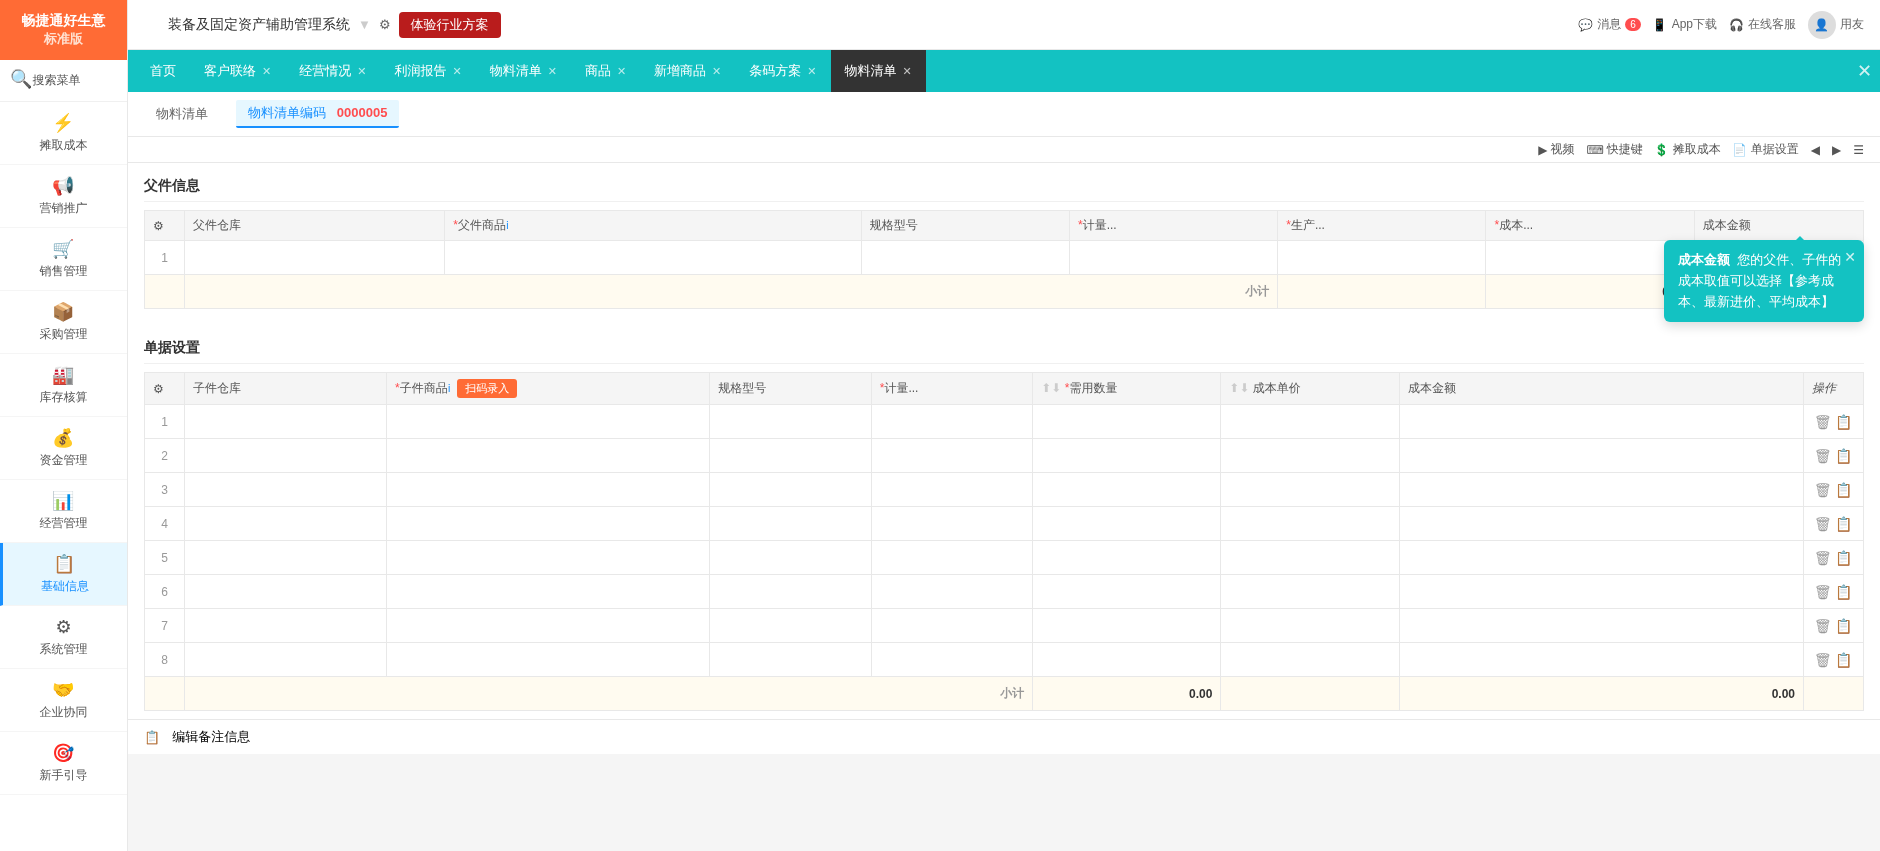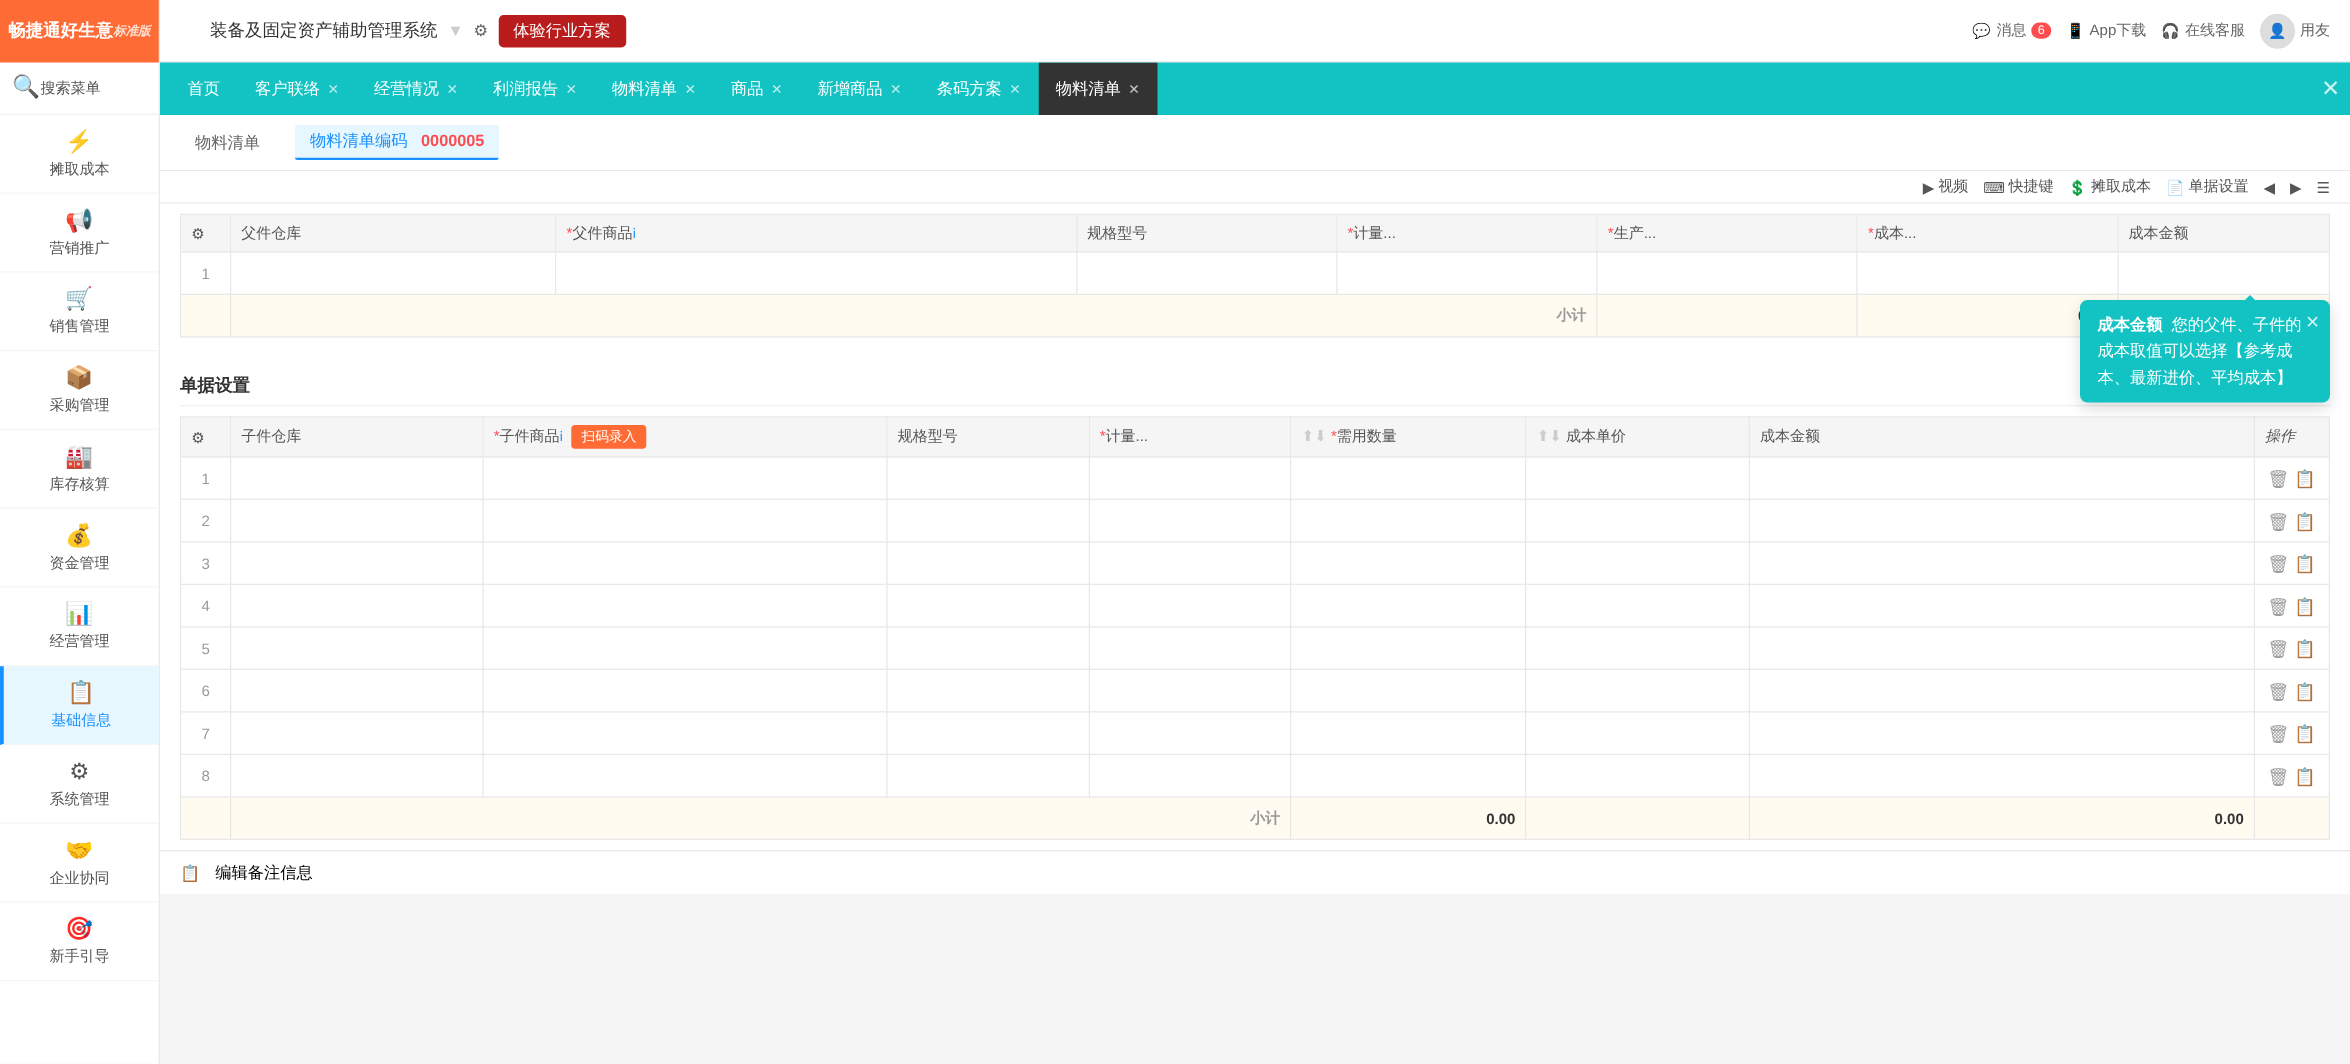--- a/index.html
+++ b/index.html
@@ -9,31 +9,31 @@
     .sidebar {
       width: 128px;
       background: #fff;
       border-right: 1px solid #e8e8e8;
       display: flex;
       flex-direction: column;
       flex-shrink: 0;
     }
     .sidebar-logo {
       background: #ff6b35;
-      height: 50px;
+      height: 60px;
       display: flex;
       align-items: center;
       justify-content: center;
       color: #fff;
       font-size: 14px;
       font-weight: bold;
-      flex-direction: row;
+      flex-direction: column;
       padding: 4px;
     }
-    .sidebar-logo .logo-sub { font-size: 10px; color: #ffe0d0; font-style: italic; }
+    .sidebar-logo .logo-sub { font-size: 13px; color: #ffe0d0; }
     .sidebar-search {
       display: flex;
       align-items: center;
       padding: 8px 10px;
       border-bottom: 1px solid #f0f0f0;
       cursor: pointer;
       color: #555;
       font-size: 12px;
     }
     .sidebar-item {
@@ -377,20 +377,21 @@
         <div class="toolbar-btn">
           <span>📄</span>
           <span>单据设置</span>
         </div>
         <div class="toolbar-btn">◀</div>
         <div class="toolbar-btn">▶</div>
         <div class="toolbar-btn">☰</div>
       </div>
 
       <div class="section">
+        <div class="section-title">父件信息</div>
         <table class="data-table">
           <thead>
             <tr>
               <th class="th-settings"><span>⚙</span></th>
               <th class="col-warehouse">父件仓库</th>
               <th class="col-product"><span class="required">*</span>父件商品<span style="color:#1890ff;font-size:11px;">ℹ</span></th>
               <th class="col-spec">规格型号</th>
               <th class="col-unit"><span class="required">*</span>计量...</th>
               <th class="col-prod"><span class="required">*</span>生产...</th>
               <th class="col-cost"><span class="required">*</span>成本...</th>

